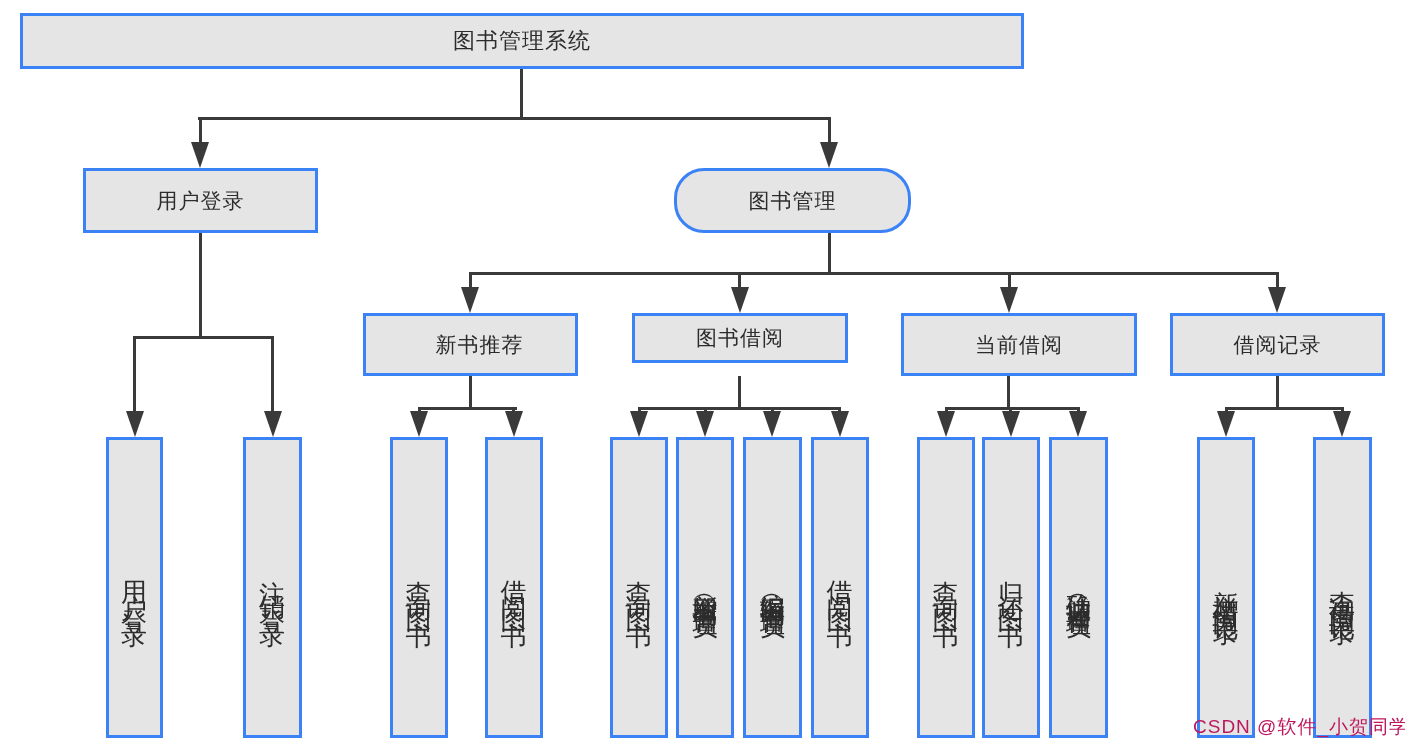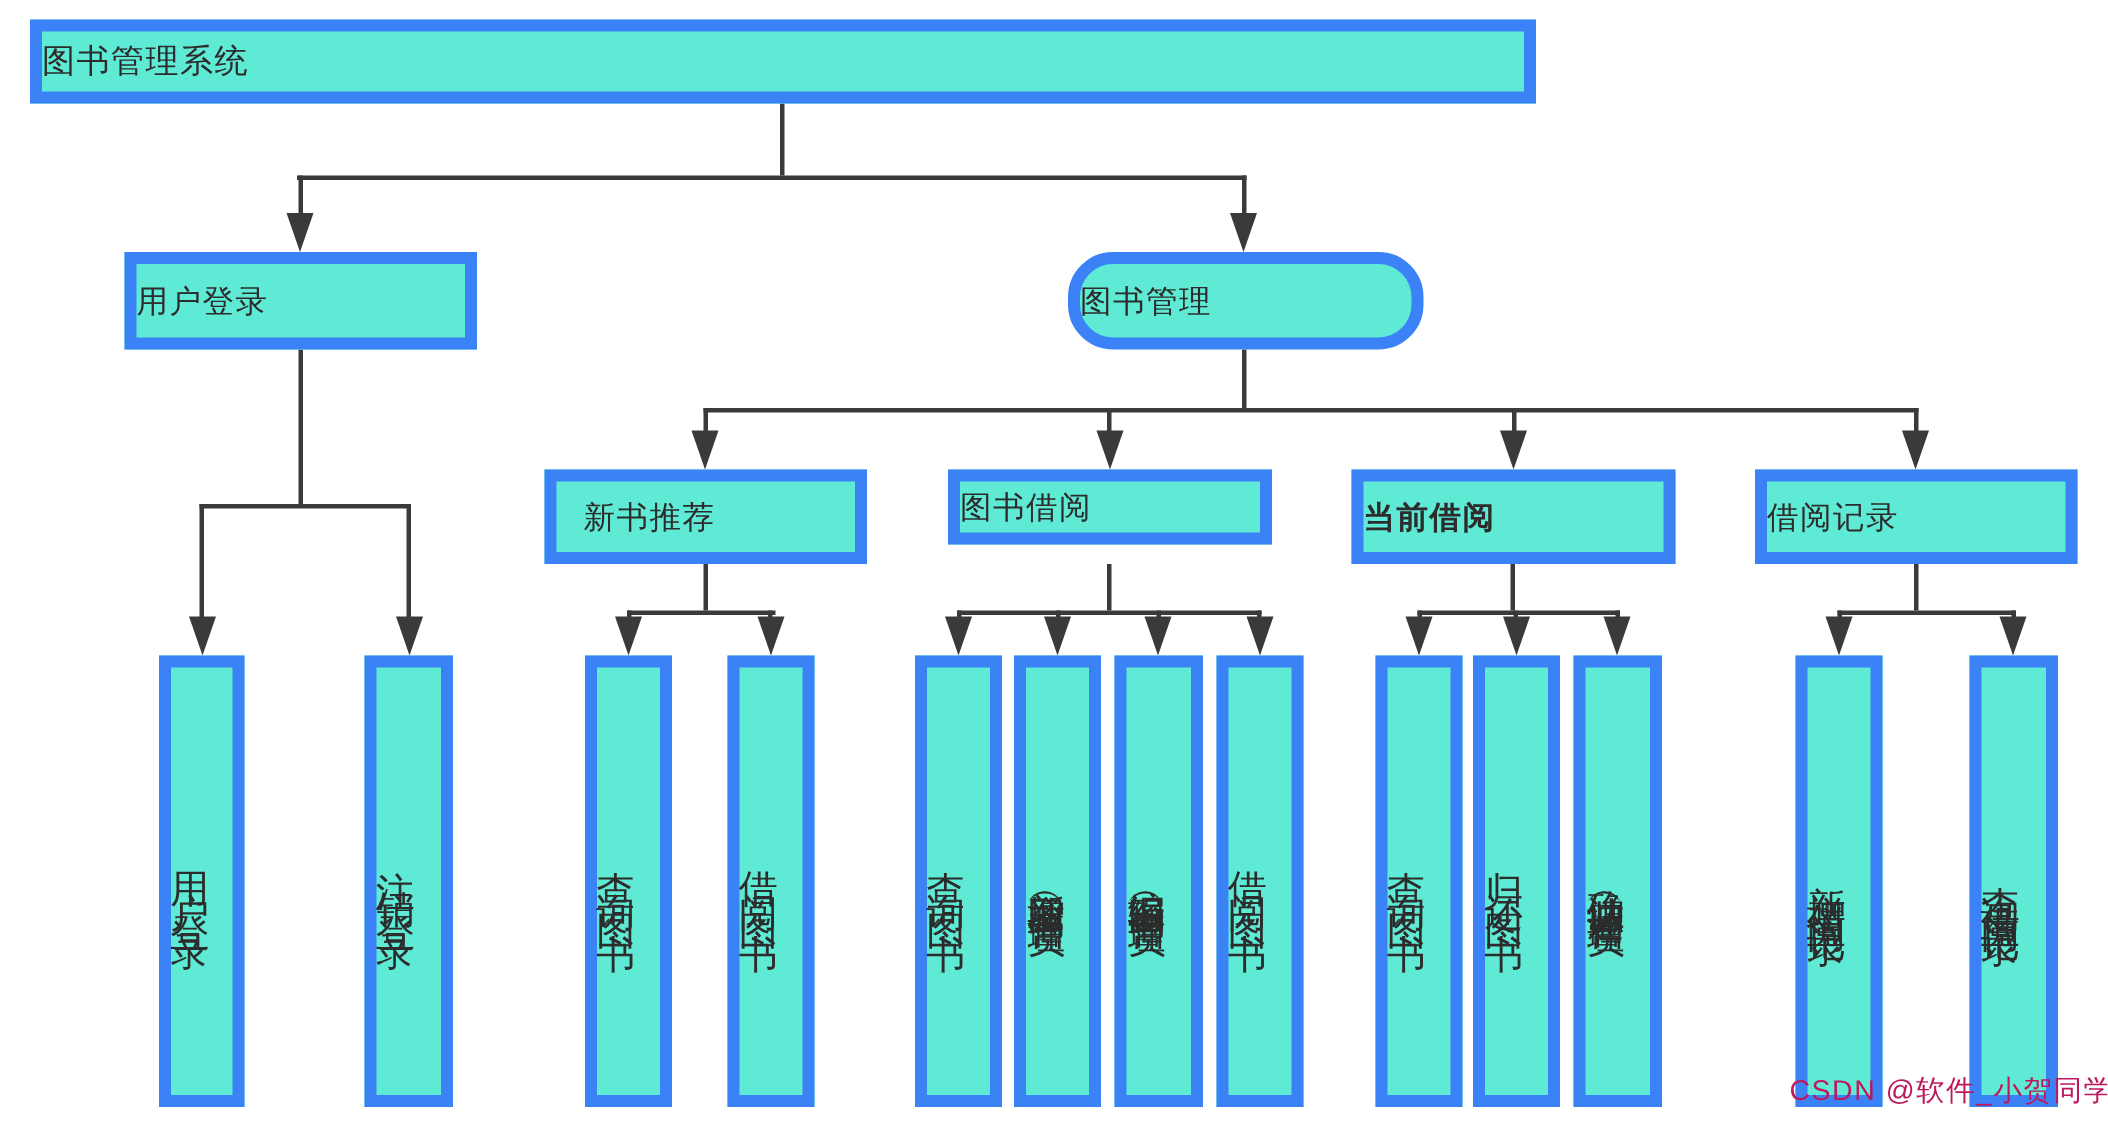--- a/index.html
+++ b/index.html
@@ -1,22 +1,22 @@
 <!DOCTYPE html>
 <html><head>
 <meta charset="utf-8">
 <style>
   html,body{margin:0;padding:0;background:#ffffff;}
   .canvas{
     position:relative;width:1405px;height:747px;background:#ffffff;overflow:hidden;
     font-family:"Liberation Sans","DejaVu Sans",sans-serif;color:#2c2c2c;
   }
   .node{
-    position:absolute;background:#5eead4;border:8px solid #3b82f6;box-sizing:border-box;
-    display:flex;align-items:center;z-index:2;
+    position:absolute;background:#e5e5e5;border:3px solid #3b82f6;box-sizing:border-box;
+    display:flex;align-items:center;justify-content:center;z-index:2;
   }
   .hlabel{font-size:21px;letter-spacing:1px;}
   .root-label{font-size:22px;letter-spacing:1px;}
   .vtext{
     writing-mode:vertical-rl;text-orientation:mixed;
     font-size:26px;letter-spacing:14px;line-height:1;white-space:nowrap;
   }
   .vtext.len6{font-size:26px;letter-spacing:6px;}
   .vtext.len9{font-size:25px;letter-spacing:3px;}
   .vline{position:absolute;width:3px;background:#3a3a3a;z-index:1;}
@@ -37,33 +37,33 @@
 <div class="canvas">
 
   <div class="node" style="left:20px;top:13px;width:1004px;height:56px;">
     <span class="root-label">图书管理系统</span>
   </div>
 
   <div class="node" style="left:83px;top:168px;width:235px;height:65px;">
     <span class="hlabel">用户登录</span>
   </div>
 
-  <div class="node" style="left:712px;top:168px;width:237px;height:65px;border-radius:30px;">
+  <div class="node" style="left:674px;top:168px;width:237px;height:65px;border-radius:30px;">
     <span class="hlabel">图书管理</span>
   </div>
 
   <div class="node" style="left:363px;top:313px;width:215px;height:63px;padding-left:18px;">
     <span class="hlabel">新书推荐</span>
   </div>
 
   <div class="node" style="left:632px;top:313px;width:216px;height:50px;">
     <span class="hlabel">图书借阅</span>
   </div>
 
-  <div class="node" style="left:901px;top:313px;width:216px;height:63px;font-weight:bold;">
+  <div class="node" style="left:901px;top:313px;width:236px;height:63px;">
     <span class="hlabel">当前借阅</span>
   </div>
 
   <div class="node" style="left:1170px;top:313px;width:215px;height:63px;">
     <span class="hlabel">借阅记录</span>
   </div>
 
   <div class="node" style="left:106px;top:437px;width:57px;height:301px;">
     <span class="vtext">用户登录</span>
   </div>

